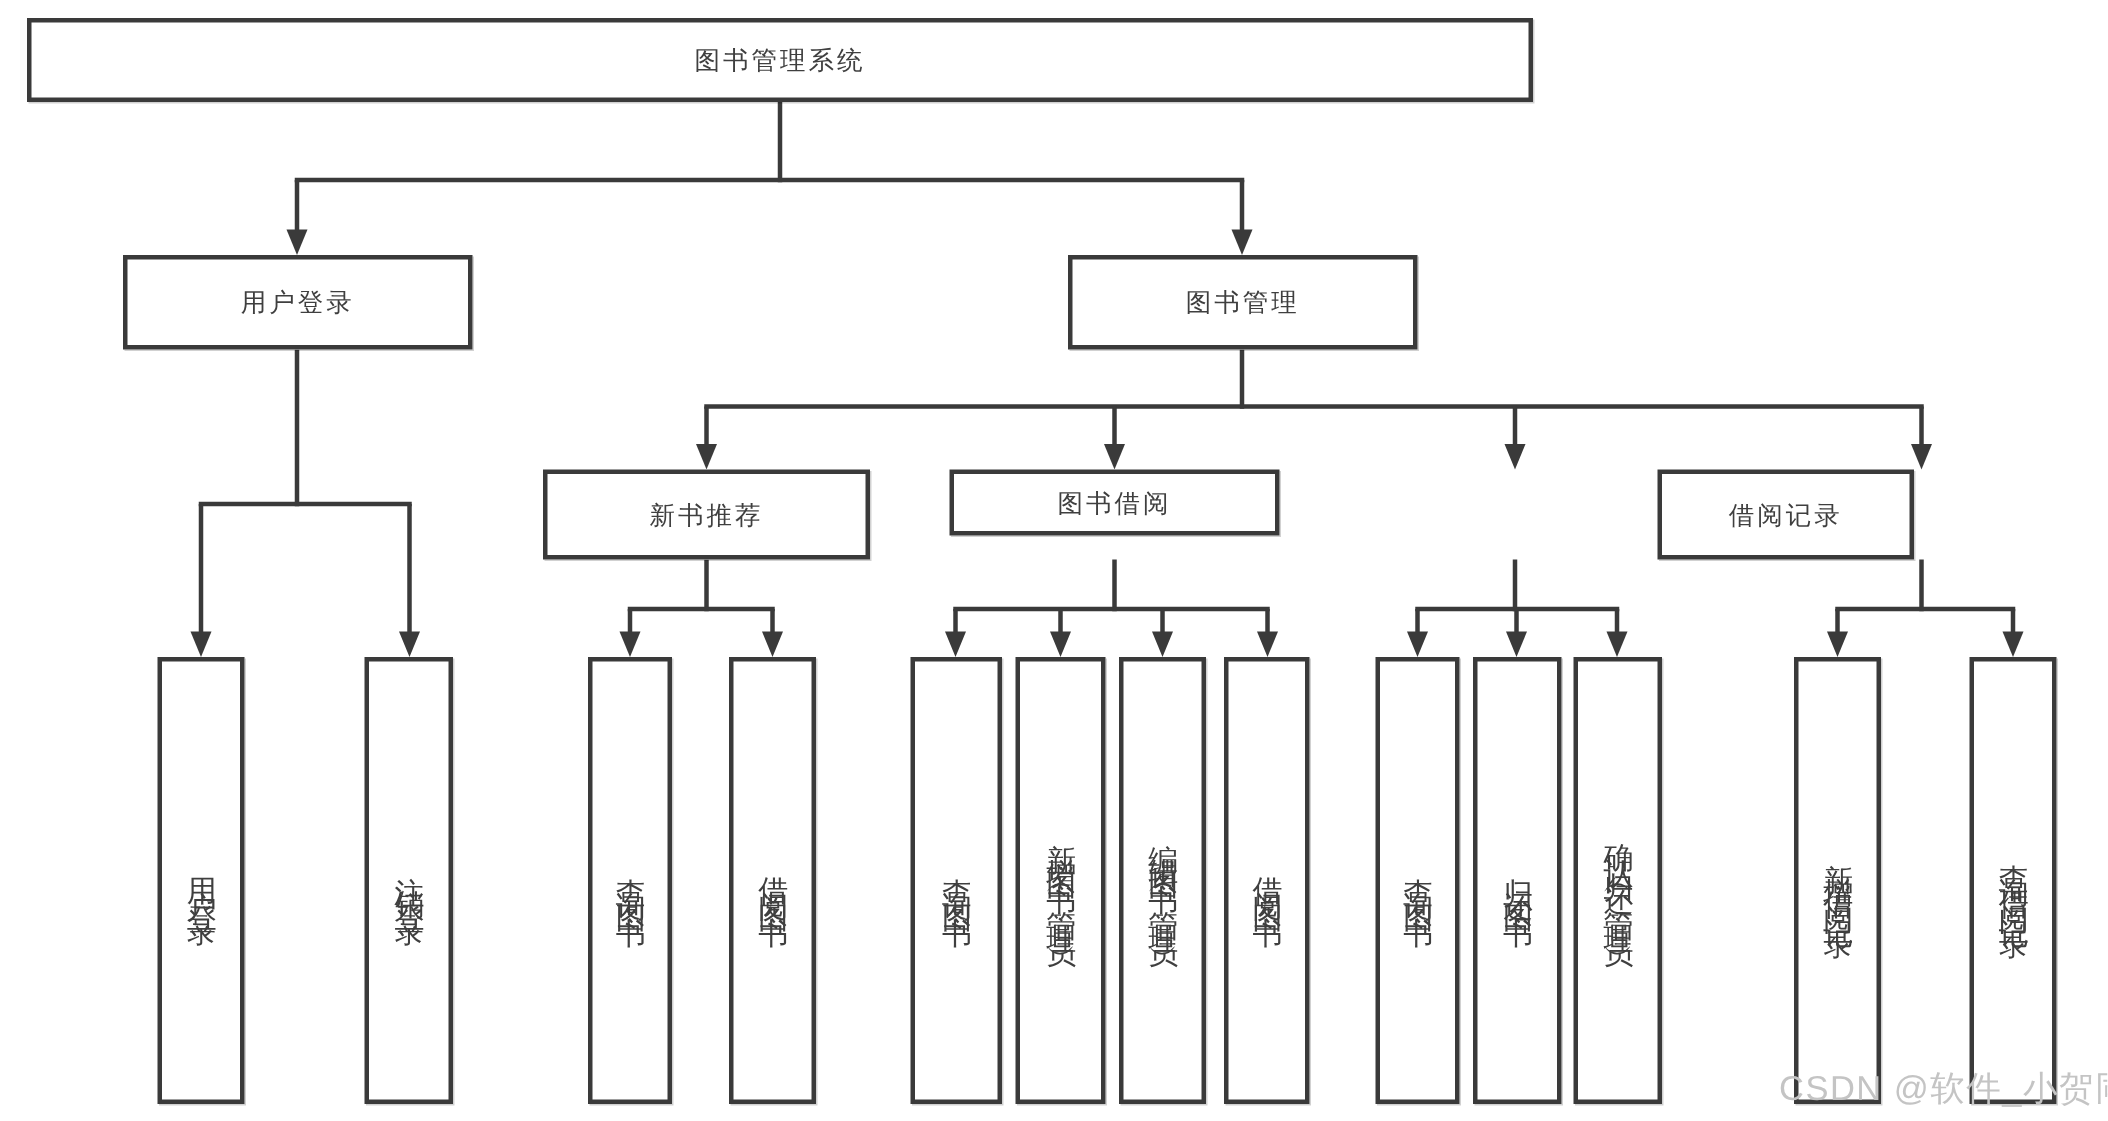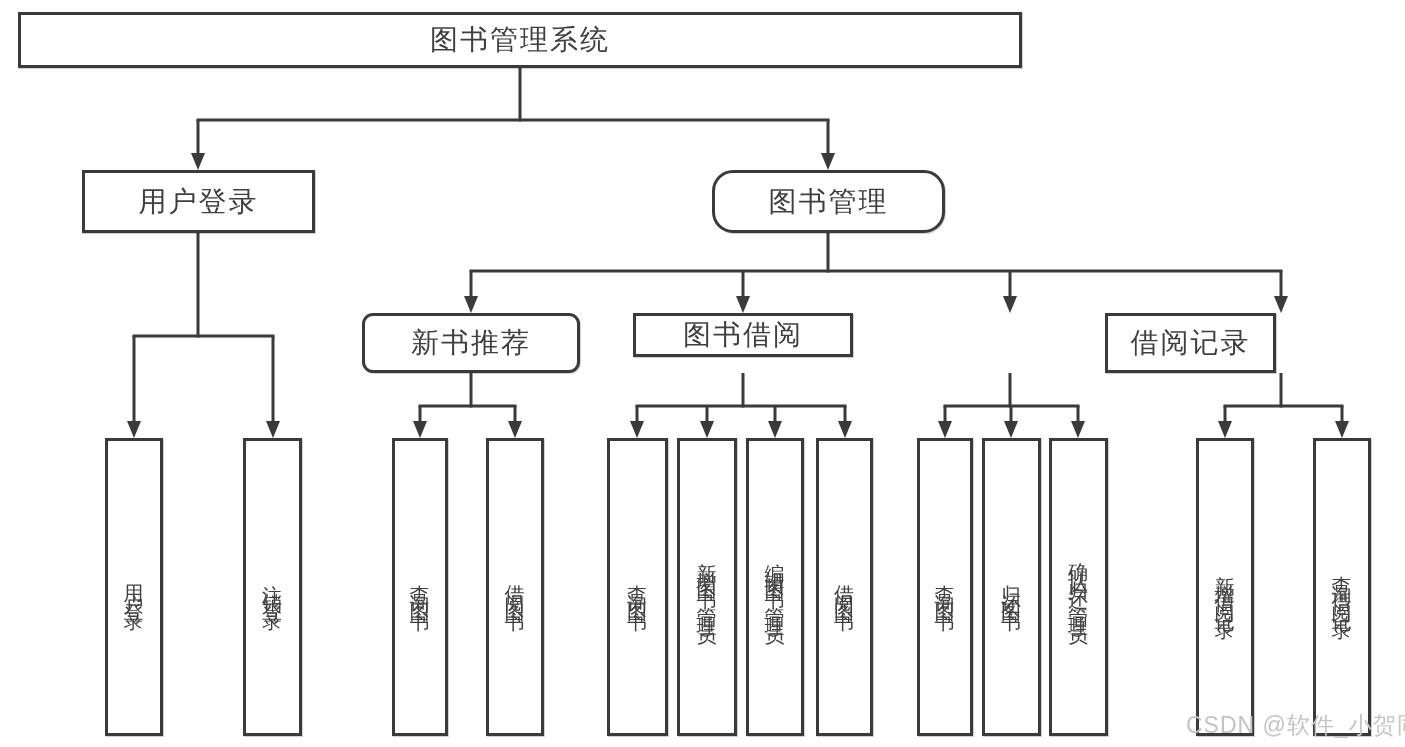--- a/index.html
+++ b/index.html
@@ -22,21 +22,21 @@
     position: absolute;
     background: #ffffff;
     border: 3px solid #3a3a3a;
     color: #3f3f3f;
     display: flex;
     align-items: center;
     justify-content: center;
     box-shadow: 1px 1px 0 rgba(0,0,0,0.18);
   }
   .hbox {
-    font-size: 28px;
+    font-size: 17px;
     letter-spacing: 2px;
     white-space: nowrap;
   }
   .vbox {
     top: 438px;
     height: 298px;
   }
   .vbox .vtext {
     writing-mode: vertical-rl;
     text-orientation: mixed;
@@ -121,23 +121,23 @@
       <line x1="1225" y1="406" x2="1225" y2="423"></line>
       <polygon points="1218,421 1232,421 1225,438" stroke="none"></polygon>
       <line x1="1342" y1="406" x2="1342" y2="423"></line>
       <polygon points="1335,421 1349,421 1342,438" stroke="none"></polygon>
     </g>
   </svg>
 
   <div class="node hbox" style="left:18px; top:12px; width:1004px; height:56px;">图书管理系统</div>
 
   <div class="node hbox" style="left:82px; top:170px; width:233px; height:63px;">用户登录</div>
-  <div class="node hbox" style="left:712px; top:170px; width:233px; height:63px;border-radius:21px;">图书管理</div>
+  <div class="node hbox" style="left:712px; top:170px; width:233px; height:63px;">图书管理</div>
 
-  <div class="node hbox" style="left:362px; top:313px; width:218px; height:60px;border-radius:11px;">新书推荐</div>
+  <div class="node hbox" style="left:362px; top:313px; width:218px; height:60px;">新书推荐</div>
   <div class="node hbox" style="left:633px; top:313px; width:220px; height:44px;">图书借阅</div>
   <div class="node hbox" style="left:1105px; top:313px; width:171px; height:60px;">借阅记录</div>
 
   <div class="node vbox" style="left:105px; width:58px;">
     <span class="vtext">用户登录</span>
   </div>
   <div class="node vbox" style="left:243px; width:59px;">
     <span class="vtext">注销登录</span>
   </div>
 

